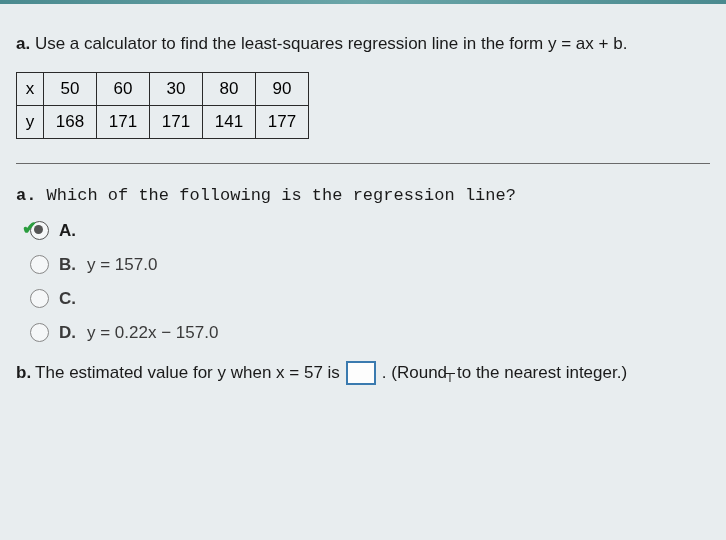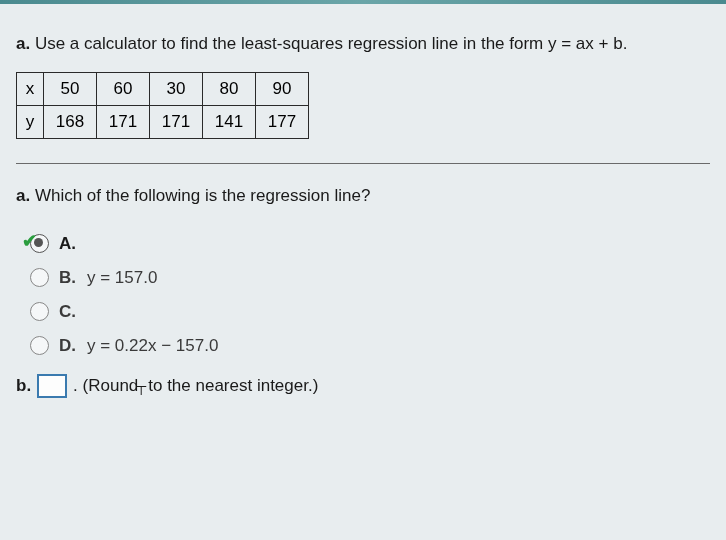--- a/index.html
+++ b/index.html
@@ -46,21 +46,22 @@
       padding: 6px 6px;
     }
     hr.divider {
       border: none;
       border-top: 1.5px solid #6a6a6a;
       margin: 24px 0 22px 0;
     }
     .question-text {
       font-size: 17px;
       color: #1a1a1a;
-      margin-bottom: 28px;
+      margin-bottom: 16px;
+      font-family: Liberation Mono, monospace;
     }
     .options {
       margin-left: 14px;
     }
     .option-row {
       display: flex;
       align-items: center;
       margin-bottom: 14px;
       font-size: 17px;
       color: #3a3a3a;
@@ -186,17 +187,18 @@
     </div>
     <div class="option-row">
       <span class="radio"></span>
       <span class="option-label">D.</span>
       <span class="option-text">y = 0.22x − 157.0</span>
     </div>
   </div>
 
   <div class="part-b">
     <span class="bold-letter">b.</span>
+    <span> The estimated value for y when x = 57 is </span>
     <span class="answer-box"></span>
     <span>. (Round<span class="cursor-icon">┬</span>to the nearest integer.)</span>
   </div>
 
 </div>
 
 </body></html>

